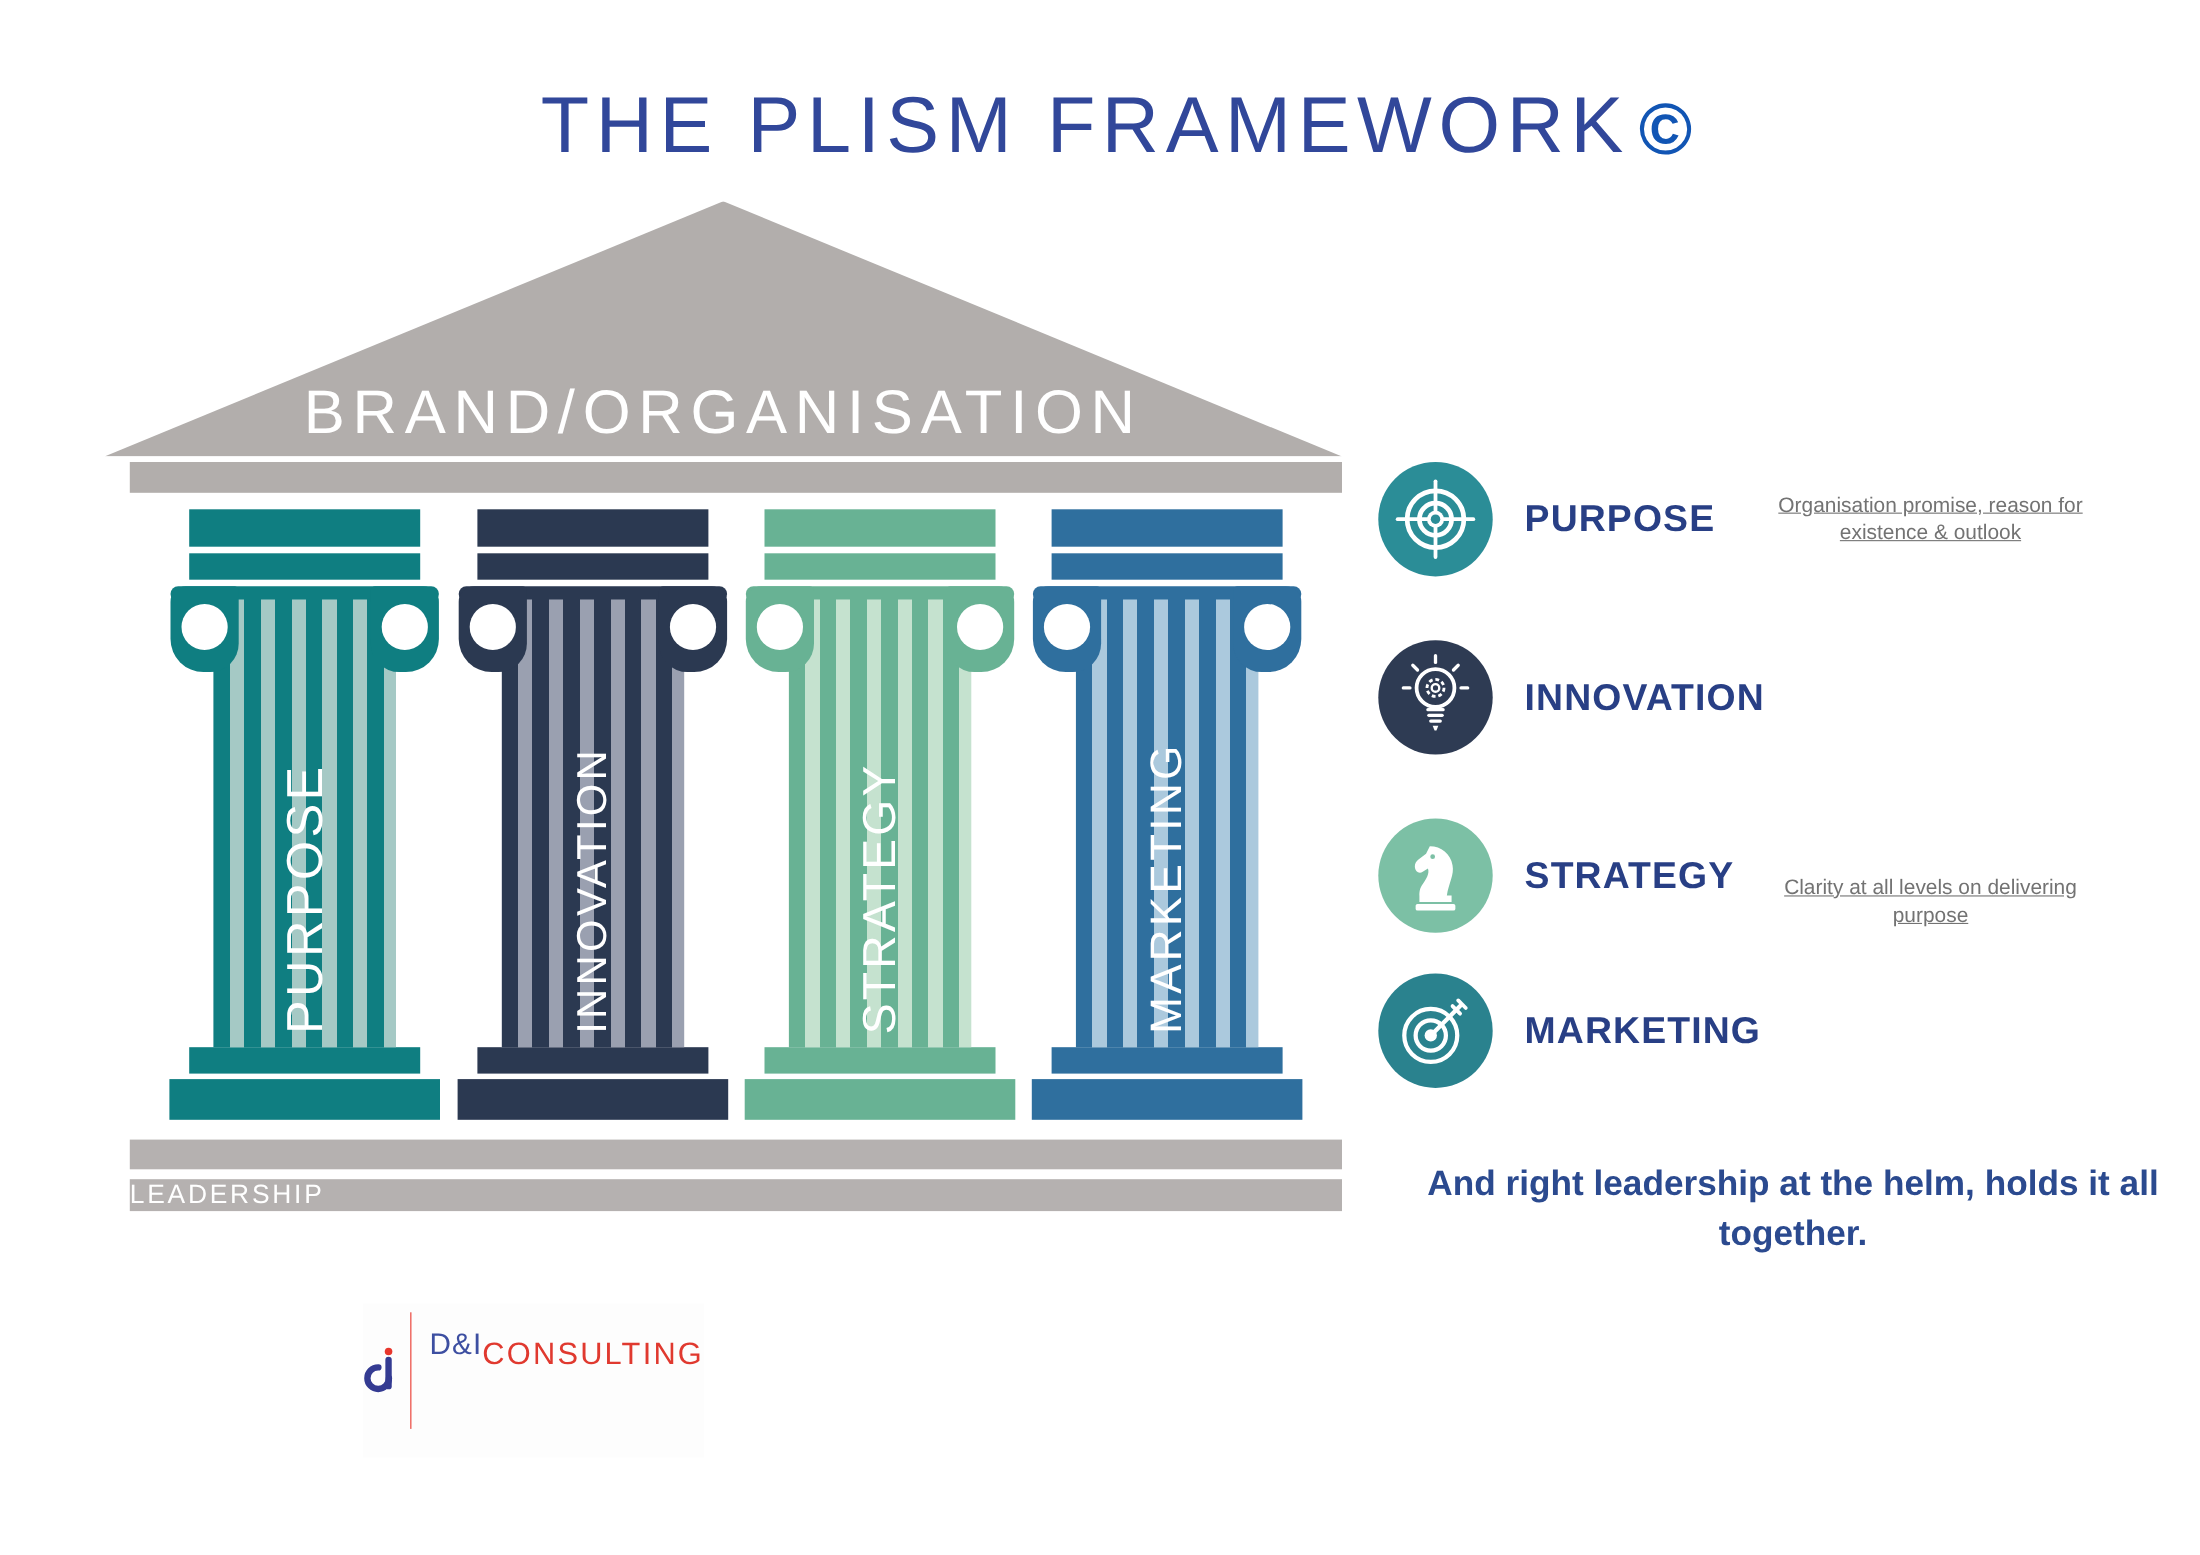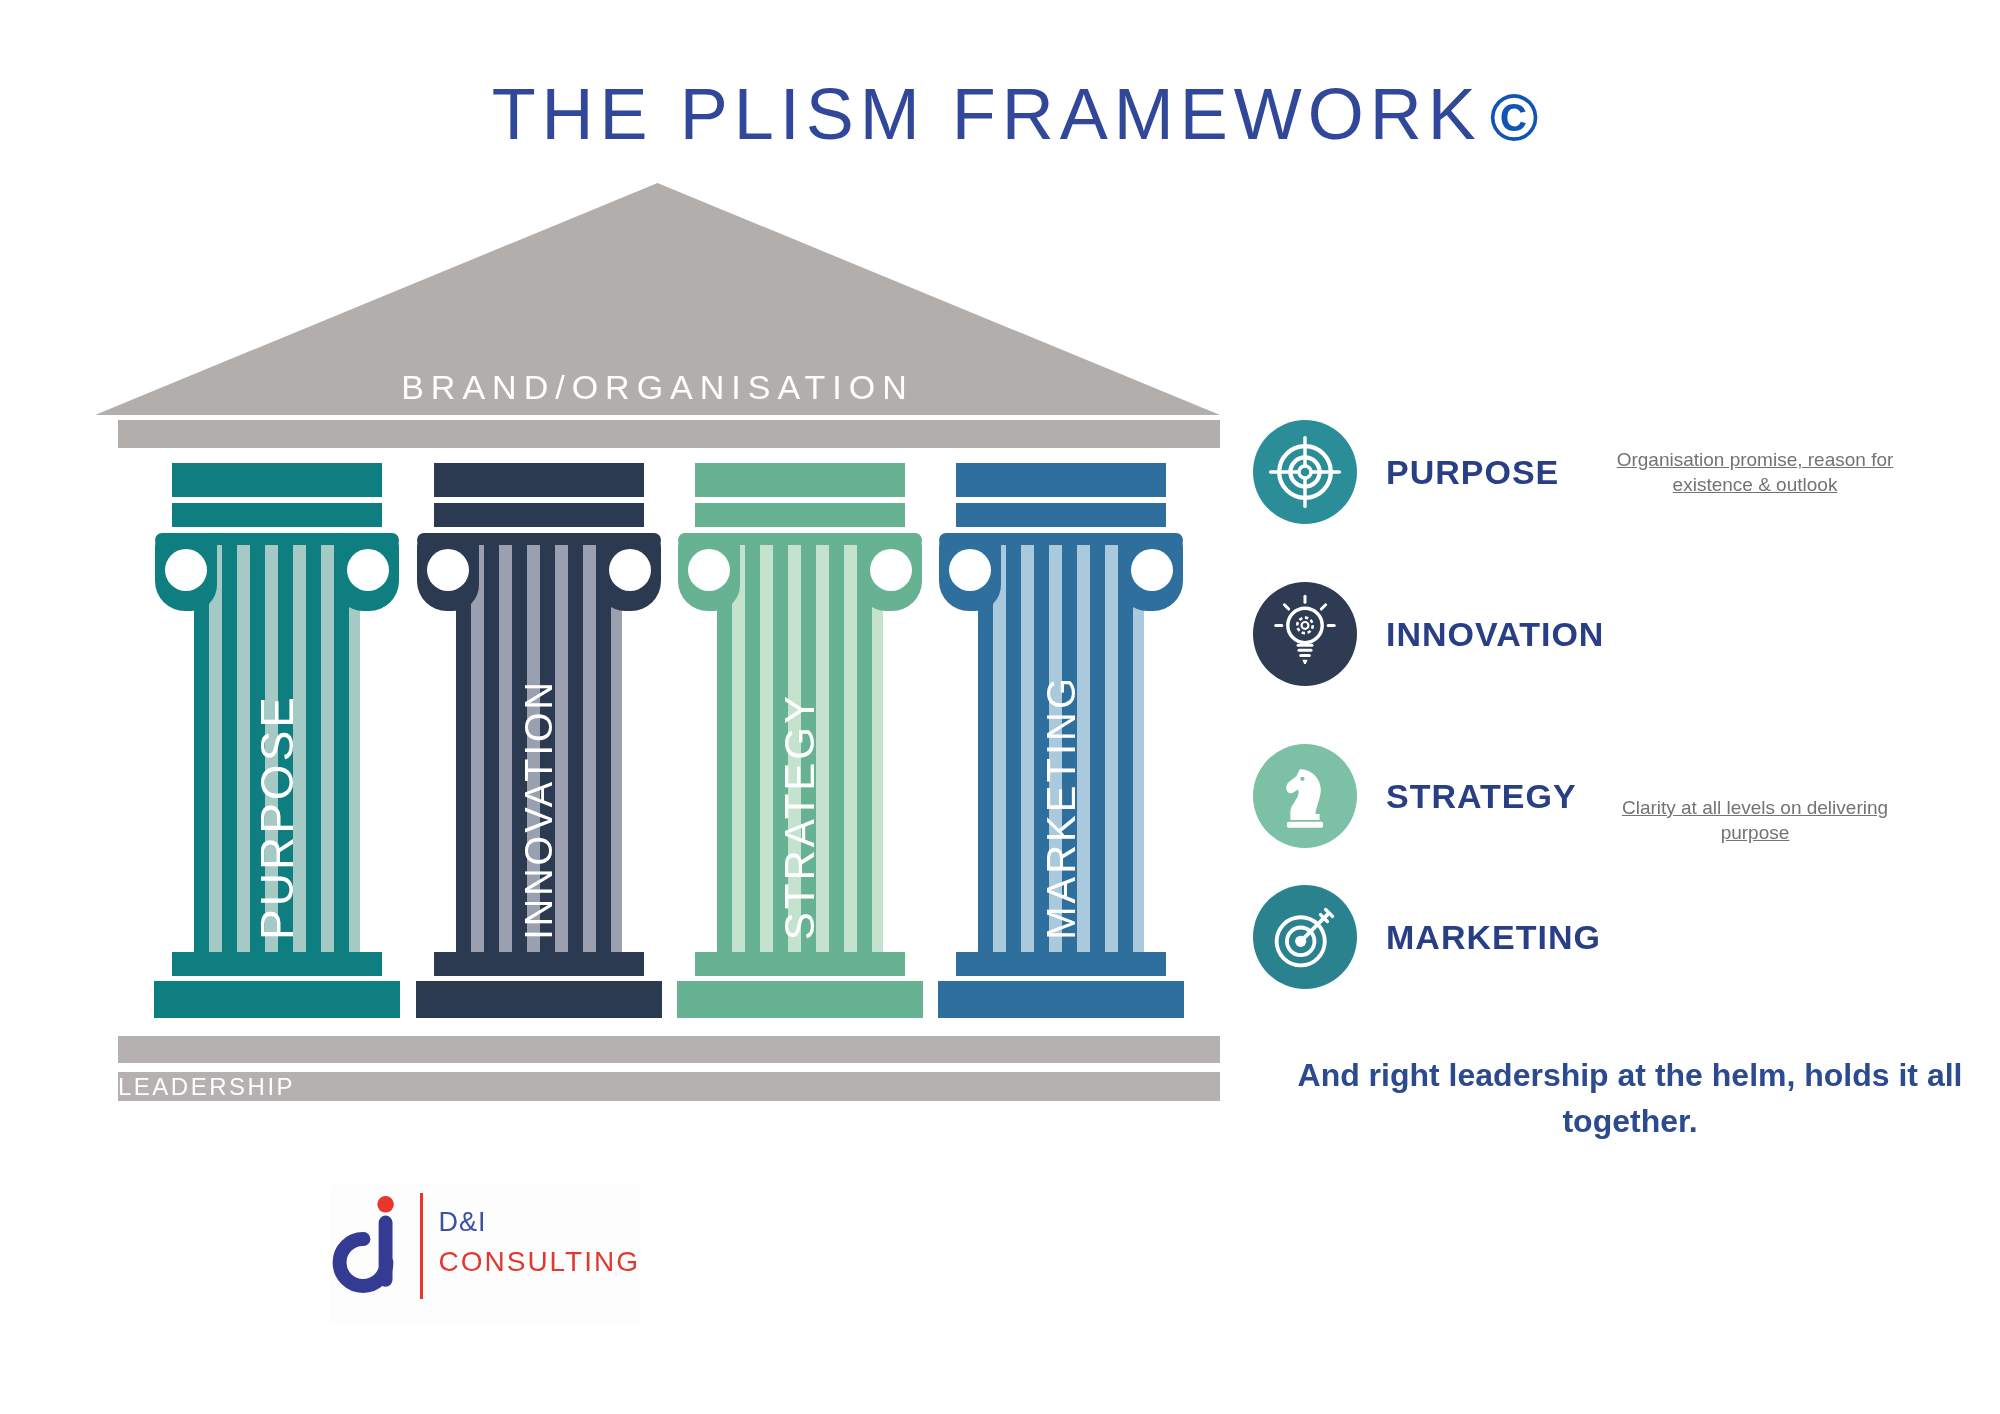--- a/index.html
+++ b/index.html
@@ -9,21 +9,21 @@
   
   .title-row{position:absolute;left:0;top:66px;width:2000px;height:96px;
     display:flex;align-items:center;justify-content:center;padding-left:30px;box-sizing:border-box;gap:8px;}
   .title-text{font-size:72px;letter-spacing:6px;color:#31479a;font-weight:400;white-space:nowrap;}
   .copyright-badge{font-size:66px;line-height:1;color:#1155b4;font-weight:700;margin-top:6px;}
 
   
   .roof{position:absolute;left:95px;top:183px;width:1125px;height:232px;background:#b2aeac;
     clip-path:polygon(50% 0,100% 100%,0 100%);}
   .roof-label{position:absolute;left:0;right:0;bottom:8px;text-align:center;color:#ffffff;
-    font-size:34px;letter-spacing:7px;font-weight:500;white-space:nowrap;margin-top:28px;}
+    font-size:56px;letter-spacing:7px;font-weight:500;white-space:nowrap;margin-top:28px;}
   .architrave{position:absolute;left:118px;top:420px;width:1102px;height:28px;background:#b2aeac;}
   .stylo1{position:absolute;left:118px;top:1036px;width:1102px;height:27px;background:#b5b1b0;}
   .stylo2{position:absolute;left:118px;top:1072px;width:1102px;height:29px;background:#b5b1b0;
     display:flex;align-items:center;}
   .stylo2 span{color:#fff;font-size:24px;letter-spacing:2.5px;font-weight:500;}
 
   .pillar{position:absolute;top:463px;width:250px;height:560px;}
   .p1{left:152px;} .p2{left:414px;} .p3{left:675px;} .p4{left:936px;}
   .pillar .abacus1{position:absolute;left:20px;top:0;width:210px;height:34px;}
   .pillar .abacus2{position:absolute;left:20px;top:40px;width:210px;height:24px;}
@@ -58,21 +58,21 @@
     color:#283f85;font-size:34px;font-weight:700;letter-spacing:1px;white-space:nowrap;}
   .legend-desc{position:absolute;display:flex;align-items:center;justify-content:center;height:128px;
     color:#737373;font-size:19px;line-height:1.32;text-align:center;text-decoration:underline;}
   .statement{position:absolute;left:1270px;top:1052px;width:720px;text-align:center;
     color:#2b4a8f;font-size:32px;font-weight:700;line-height:1.45;}
 
   
   .logo{position:absolute;left:330px;top:1185px;width:310px;height:140px;background:#fdfdfd;
     display:flex;align-items:flex-start;}
   .logo-divider{width:3px;height:106px;background:#e8362c;margin:8px 16px 0 10px;}
-  .logo-text{display:flex;flex-direction:column;margin-top:22px;}
+  .logo-text{display:flex;margin-top:22px;}
   .logo-line1{color:#3d4fa1;font-size:27px;letter-spacing:1px;}
   .logo-line2{color:#e0392f;font-size:28px;letter-spacing:2px;margin-top:8px;}
 </style>
 </head>
 <body>
 
 <div class="stage">
 
   <div class="title-row">
     <span class="title-text">THE PLISM FRAMEWORK</span>

